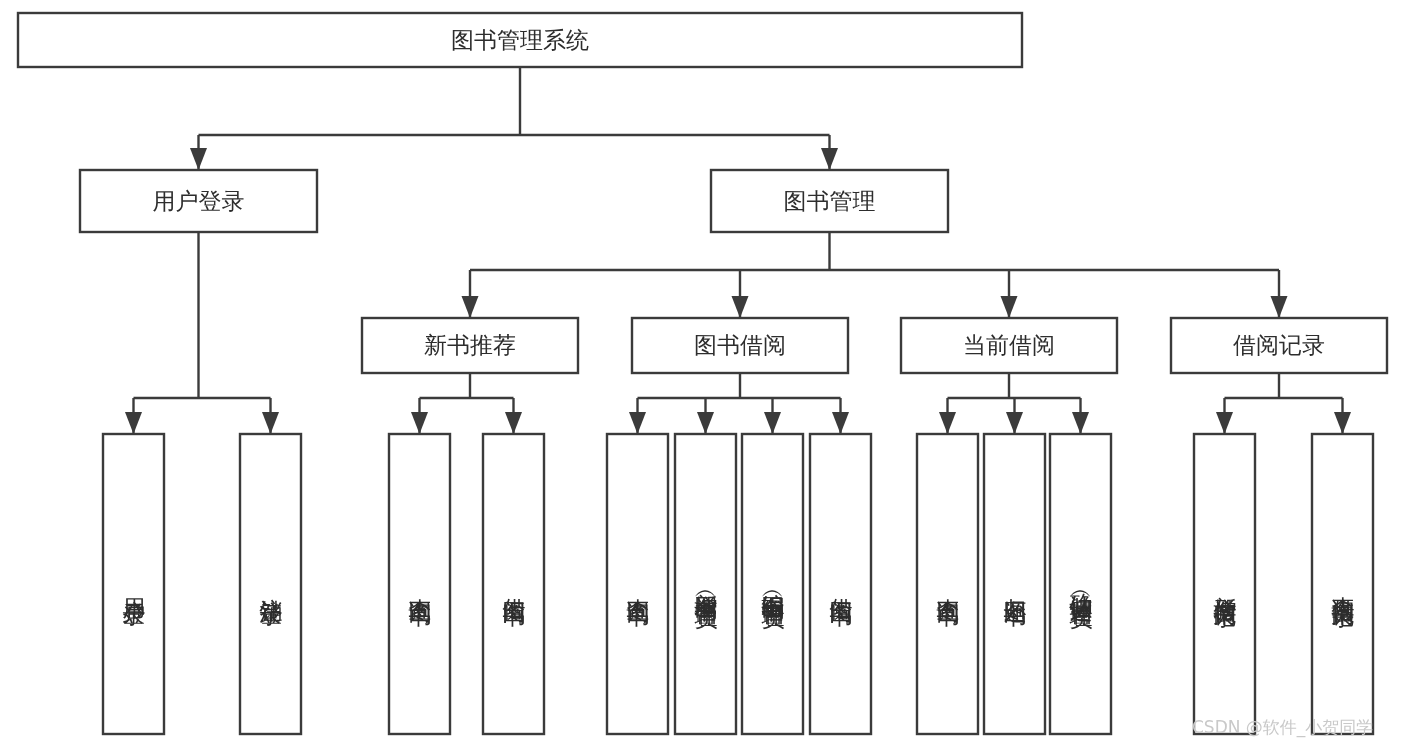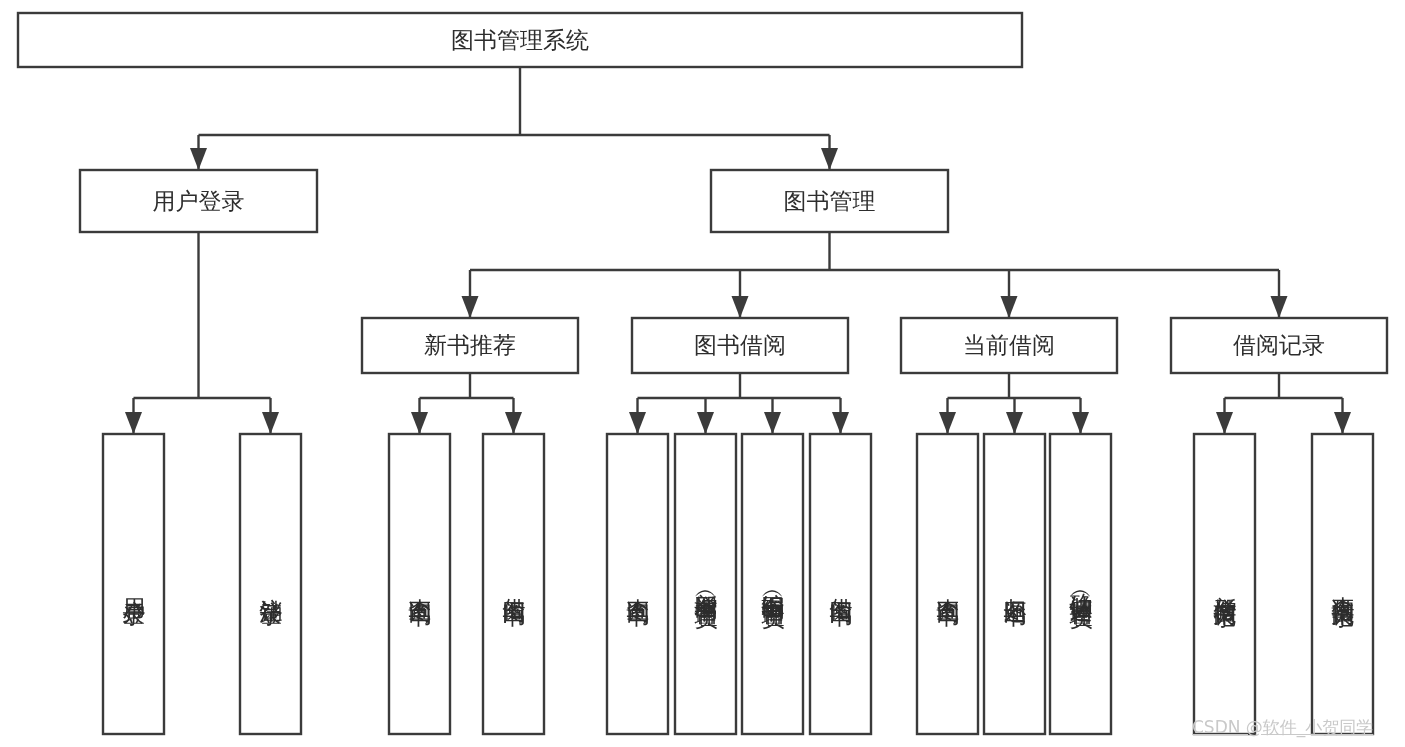--- a/index.html
+++ b/index.html
@@ -177,15 +177,15 @@
       <div class="node-label-v" style="left: 675px; top: 434px; width: 61px; height: 300px;">新增图书（管理员）</div>
       <div class="node-label-v" style="left: 742px; top: 434px; width: 61px; height: 300px;">编辑图书（管理员）</div>
       <div class="node-label-v" style="left: 810px; top: 434px; width: 61px; height: 300px;">借阅图书</div>
       <div class="node-label-v" style="left: 917px; top: 434px; width: 61px; height: 300px;">查询图书</div>
       <div class="node-label-v" style="left: 984px; top: 434px; width: 61px; height: 300px;">归还图书</div>
       <div class="node-label-v" style="left: 1050px; top: 434px; width: 61px; height: 300px;">确认归还（管理员）</div>
       <div class="node-label-v" style="left: 1194px; top: 434px; width: 61px; height: 300px;">新增借阅记录</div>
       <div class="node-label-v" style="left: 1312px; top: 434px; width: 61px; height: 300px;">查询借阅记录</div>
     </div>
 
-  <div class="watermark" style="left: 1192px; top: 716px; text-decoration: underline;">CSDN @软件_小贺同学</div>
+  <div class="watermark" style="left: 1192px; top: 716px;">CSDN @软件_小贺同学</div>
 
 </div>
 
 </body></html>

